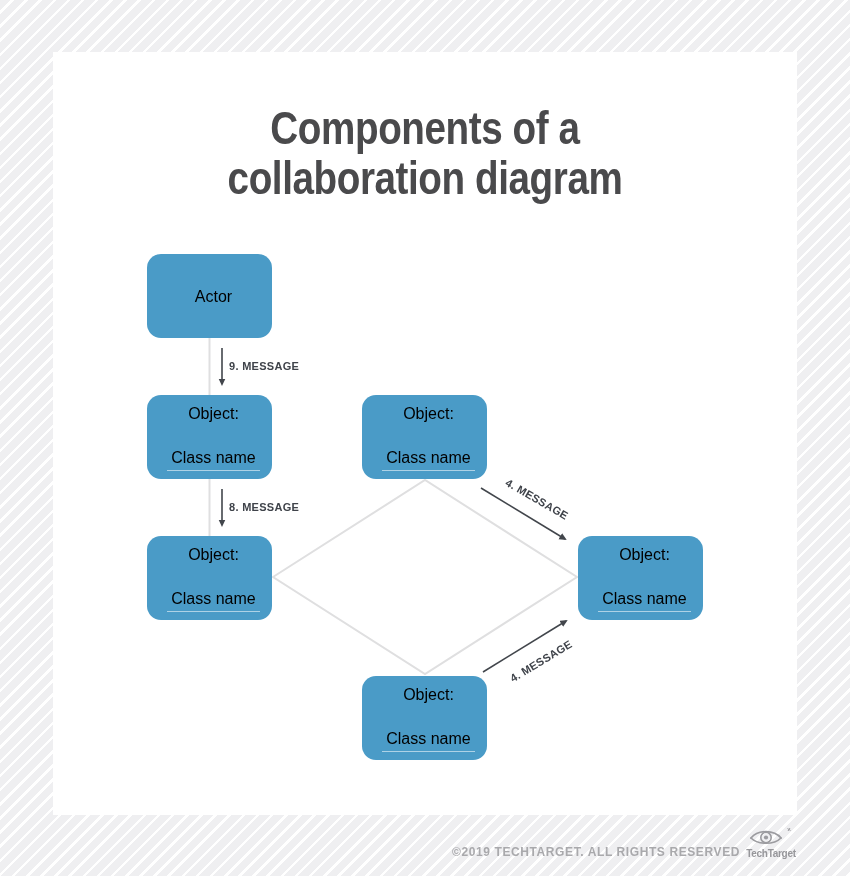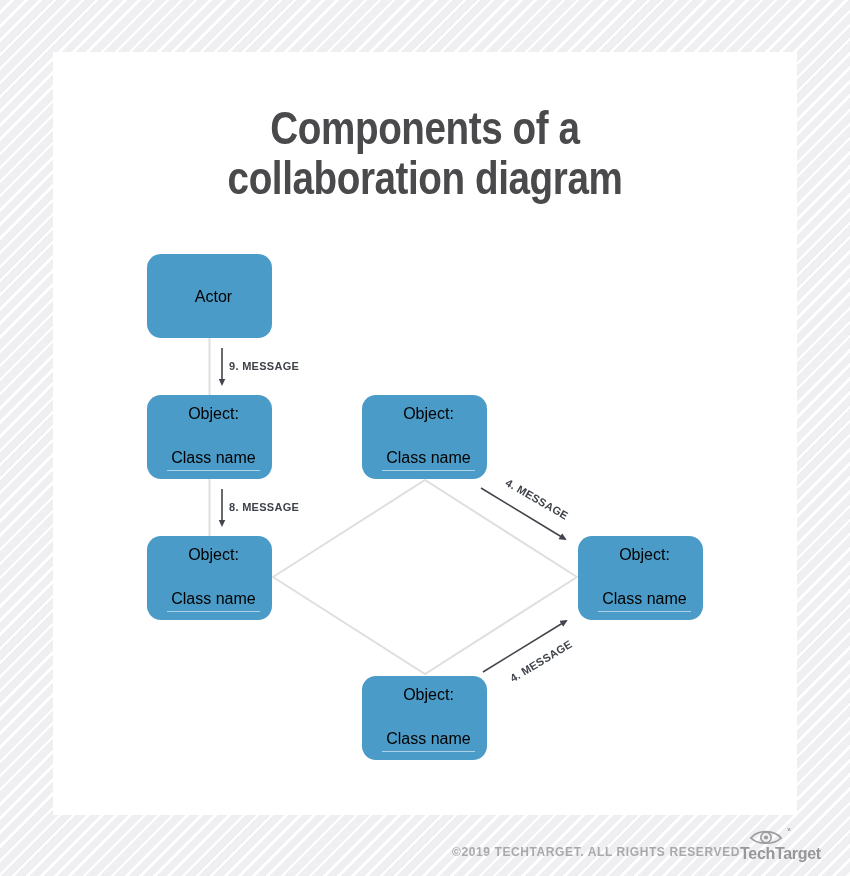--- a/index.html
+++ b/index.html
@@ -107,21 +107,21 @@
 
   .logo {
     position: absolute;
     left: 740px; top: 826px;
     width: 62px;
     text-align: center;
     color: #97979b;
   }
   .logo-eye { display: block; margin: 0 auto; }
   .logo-text {
-    font-size: 16px;
+    font-size: 10px;
     font-weight: bold;
     letter-spacing: -0.3px;
     line-height: 14px;
     margin-top: 1px;
   }
 </style>
 </head>
 <body>
 
 <div class="page">

